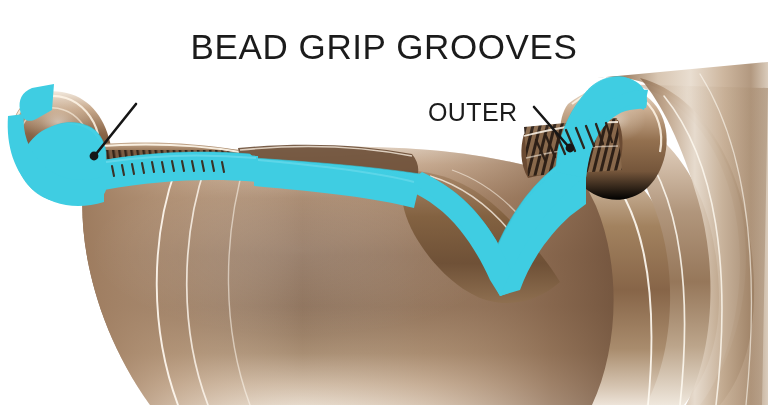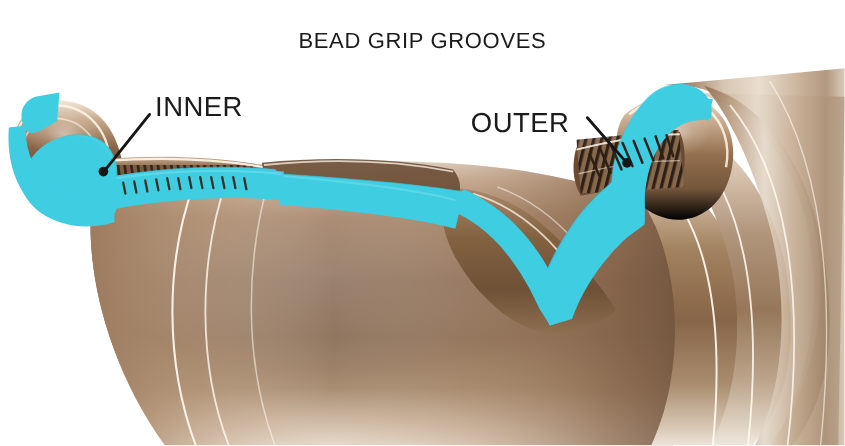--- a/index.html
+++ b/index.html
@@ -15,21 +15,21 @@
   .lbl{
     position:absolute;
     color:#1b1b1b;
     font-family:"Liberation Sans","DejaVu Sans",sans-serif;
     white-space:nowrap;
     -webkit-font-smoothing:antialiased;
   }
   #title{
     left:0;top:27px;width:768px;
     text-align:center;
-    font-size:20px;
+    font-size:35px;
     letter-spacing:.6px;
     font-weight:400;
   }
   #lbl-inner{left:141px;top:83px;font-size:25px;letter-spacing:.4px;}
   #lbl-outer{left:428px;top:82px;font-size:25px;letter-spacing:.4px;margin-top:16px;}
 </style>
 </head>
 <body>
 
 <div id="stage">
@@ -405,17 +405,16 @@
 
         <line x1="534" y1="107" x2="568" y2="146" stroke="#161616" stroke-width="2.6" stroke-linecap="round"></line>
         <circle cx="570" cy="148" r="4.4" fill="#161616"></circle>
       </g>
 
     </g>
   </svg>
 
   <div class="lbl" id="title">BEAD GRIP GROOVES</div>
 
-  <div class="lbl" id="lbl-inner">INNER</div>
 
   <div class="lbl" id="lbl-outer">OUTER</div>
 
 </div>
 
 </body></html>

